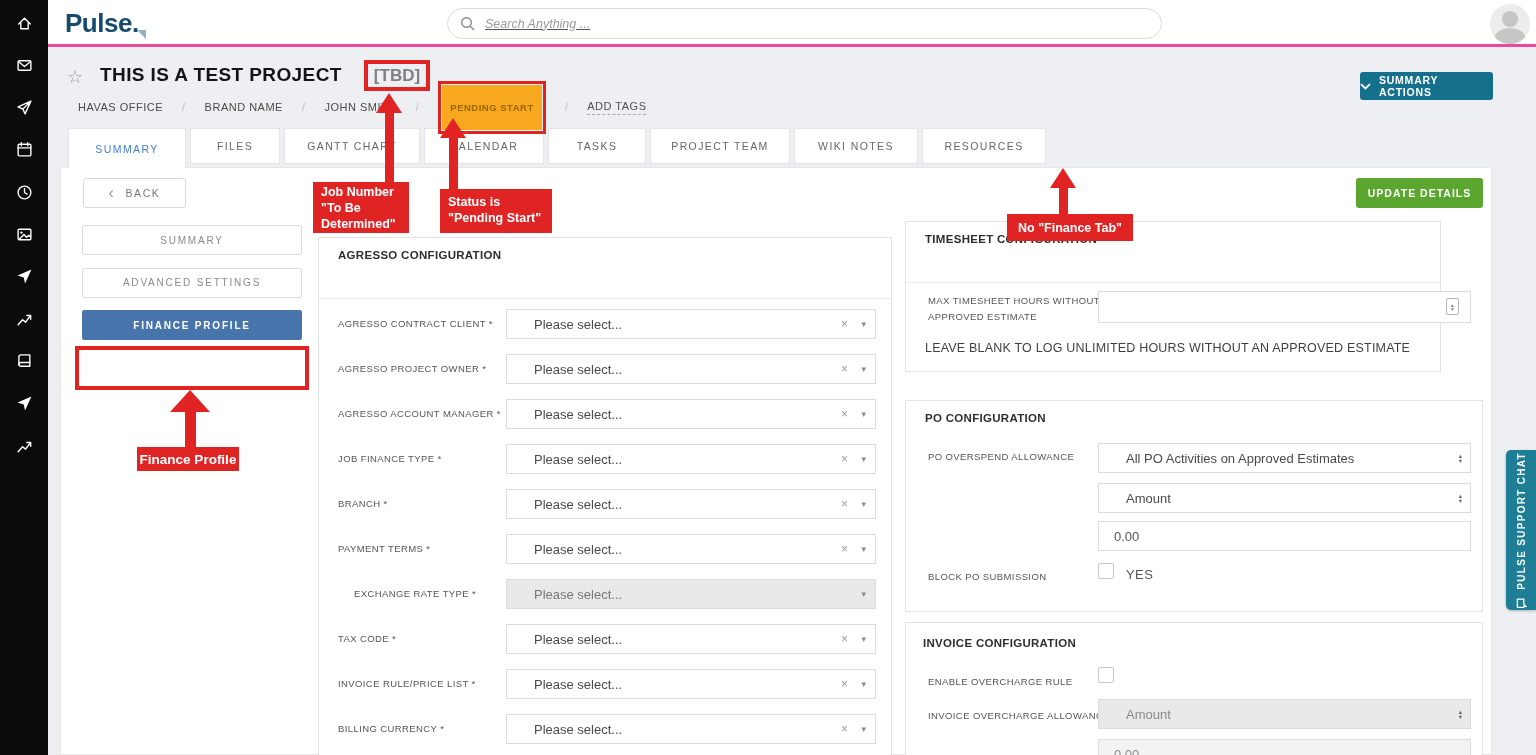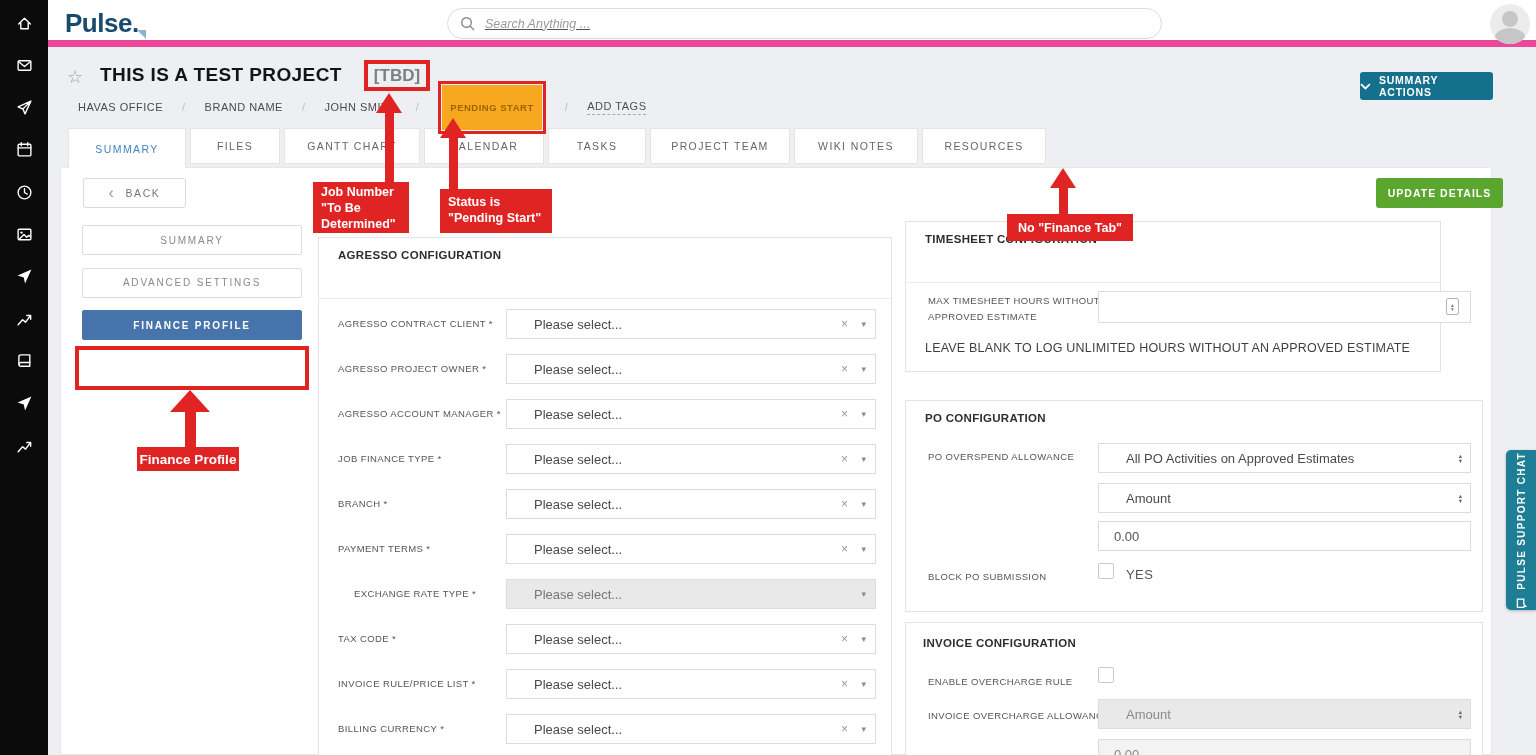--- a/index.html
+++ b/index.html
@@ -6,21 +6,21 @@
   html,body { width:1536px; height:755px; overflow:hidden; }
   body { font-family:"Liberation Sans","DejaVu Sans",sans-serif; background:#edeff2; position:relative; }
   .abs { position:absolute; }
 
   
   #sidebar { left:0; top:0; width:48px; height:755px; background:#0b0b0b; z-index:30; }
   .side-ico { position:absolute; left:0; width:48px; height:34px; display:flex; align-items:center; justify-content:center; cursor:pointer; }
   .side-ico svg { width:17px; height:17px; stroke:#fff; stroke-width:1.3; fill:none; stroke-linecap:round; stroke-linejoin:round; }
 
   
-  #topbar { left:48px; top:0; width:1488px; height:47px; background:#fff; border-bottom:7px solid #ec4899; z-index:20; }
+  #topbar { left:48px; top:0; width:1488px; height:47px; background:#fff; border-bottom:3px solid #ec4899; z-index:20; }
   #logo { position:absolute; left:17px; top:8px; font-size:26px; font-weight:bold; color:#174a6e; letter-spacing:-0.5px; }
   #logo .dot { color:#174a6e; }
   #logo .tri { display:inline-block; width:0; height:0; border-top:9px solid #8db3cd; border-left:9px solid transparent; position:relative; top:7px; left:-2px; }
   #searchwrap { position:absolute; left:399px; top:8px; width:715px; height:31px; border:1px solid #dcdcdc; border-radius:16px; background:#fff; display:flex; align-items:center; padding-left:12px; }
   #searchwrap svg { width:16px; height:16px; stroke:#8a8a8a; stroke-width:1.4; fill:none; }
   #search-input { border:none; outline:none; flex:1; font-size:12.5px; font-style:italic; color:#555; padding-left:9px; background:transparent; font-family:inherit;text-decoration:underline; }
   #search-input::placeholder { color:#9a9a9a; }
   #avatar { position:absolute; left:1442px; top:4px; width:40px; height:40px; border-radius:50%; background:#ececec; overflow:hidden; cursor:pointer; }
   #avatar .head { position:absolute; left:12px; top:7px; width:16px; height:16px; border-radius:50%; background:#c6c6c6; }
   #avatar .body { position:absolute; left:5px; top:24px; width:30px; height:18px; border-radius:50% 50% 0 0; background:#c6c6c6; }
@@ -42,21 +42,21 @@
 
   
   .tab { position:absolute; top:128px; height:36px; background:#fff; border:1px solid #e4e4e4; display:flex; align-items:center; justify-content:center; font-size:10.5px; letter-spacing:1.4px; color:#666; cursor:pointer; z-index:3; }
   .tab.active { color:#4382c8; height:40px; border-bottom:none; z-index:5; }
 
   
   #card { left:60px; top:167px; width:1432px; height:588px; background:#fff; border:1px solid #e7e7e7; z-index:2; }
 
   #back-btn { left:83px; top:178px; width:103px; height:30px; background:#fff; border:1px solid #d9d9d9; border-radius:3px; display:flex; align-items:center; justify-content:center; gap:10px; font-size:10.5px; letter-spacing:1.6px; color:#777; cursor:pointer; z-index:4; }
   #back-btn .chev { font-size:16px; color:#999; line-height:1; }
-  #update-details { left:1356px; top:178px; width:127px; height:30px; background:#5aa62f; border-radius:3px; color:#fff; font-size:10.5px; font-weight:bold; letter-spacing:1px; display:flex; align-items:center; justify-content:center; cursor:pointer; z-index:4;margin-left:20px; }
+  #update-details { left:1356px; top:178px; width:127px; height:30px; background:#5aa62f; border-radius:3px; color:#fff; font-size:10.5px; font-weight:bold; letter-spacing:1px; display:flex; align-items:center; justify-content:center; cursor:pointer; z-index:4; }
 
   
   #subnav { left:82px; top:225px; width:220px; display:flex; flex-direction:column; gap:12.5px; z-index:4; }
   .subnav-btn { height:30px; border:1px solid #ddd; border-radius:2px; background:#fff; display:flex; align-items:center; justify-content:center; font-size:10px; letter-spacing:1.8px; color:#8a8a8a; cursor:pointer; }
   .subnav-btn.active { background:#4674ab; border-color:#4674ab; color:#fff; font-weight:bold; }
 
   
   .panel { position:absolute; background:#fff; border:1px solid #e3e3e3; z-index:3; }
   .panel-title { position:absolute; left:19px; top:11px; font-size:11.5px; font-weight:600; color:#2e2e2e; letter-spacing:0.3px; }
   .panel-divider { position:absolute; left:0; right:0; top:60px; border-top:1px solid #ececec; }

